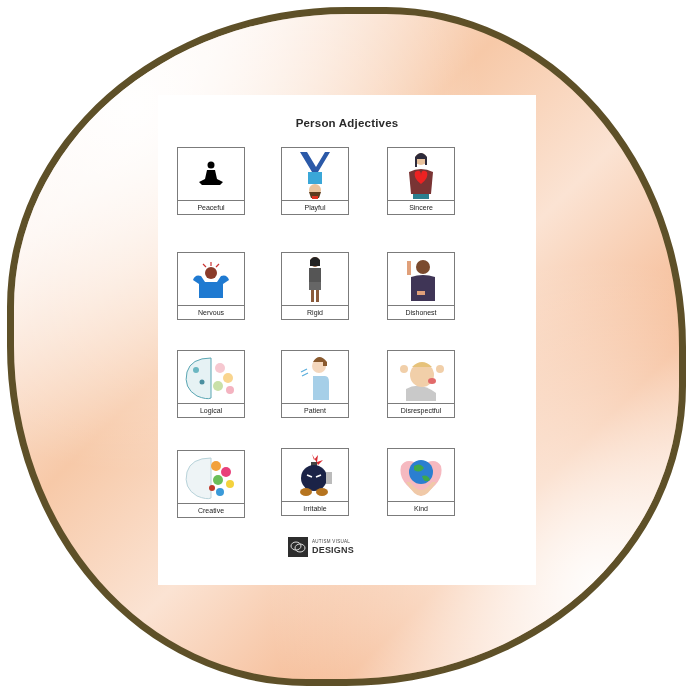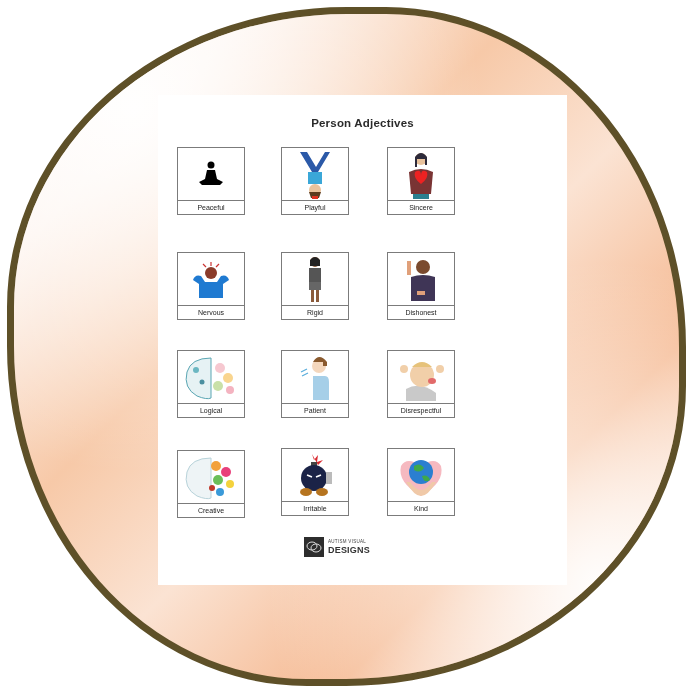--- a/index.html
+++ b/index.html
@@ -10,36 +10,36 @@
     border-radius:340px 300px 340px 300px / 300px 340px 300px 340px;
     background: linear-gradient(135deg, #ffffff 0%, #fdf1ea 18%, #f7c9a8 38%, #fbe3d3 55%, #f5b890 75%, #fbe0cf 88%, #ffffff 100%);
     overflow:hidden;
   }
   .frame-glow {
     position:absolute; inset:0;
     background: radial-gradient(ellipse at 18% 14%, rgba(255,255,255,0.95) 0%, rgba(255,255,255,0) 45%),
                 radial-gradient(ellipse at 88% 86%, rgba(255,255,255,0.95) 0%, rgba(255,255,255,0) 40%);
   }
   .page {
-    position:absolute; left:158px; top:95px; width:378px; height:490px; background:#ffffff;padding-left:31px;
+    position:absolute; left:158px; top:95px; width:378px; height:490px; background:#ffffff;
   }
   .title {
     position:absolute; left:0; top:22px; width:100%; text-align:center;
     font-weight:bold; font-size:11.5px; color:#2a2a2a; letter-spacing:0.2px;
   }
   .card {
     position:absolute; width:68px; height:68px; box-sizing:border-box;
     border:1.5px solid #7b7b7b; background:#fff;
   }
   .card .pic { position:absolute; left:0; top:0; width:100%; height:53px; display:flex; align-items:center; justify-content:center; }
   .card .lbl {
     position:absolute; left:0; bottom:0; width:100%; height:14px; box-sizing:border-box;
     border-top:1.5px solid #7b7b7b; text-align:center; font-size:7px; line-height:13px; color:#222;
   }
-  .logo { position:absolute; left:146px; top:442px; width:64px; height:22px; }
+  .logo { position:absolute; left:130px; top:442px; width:64px; height:22px; }
   .logo .box { position:absolute; left:0; top:0; width:20px; height:20px; background:#2d2d2d; }
   .logo .t1 { position:absolute; left:24px; top:2px; font-size:4.5px; color:#444; letter-spacing:0.3px; }
   .logo .t2 { position:absolute; left:24px; top:8px; font-size:9px; color:#333; font-weight:bold; letter-spacing:0.2px; }
 </style>
 </head>
 <body>
 
 <div class="frame">
   <div class="frame-glow"></div>
 </div>

